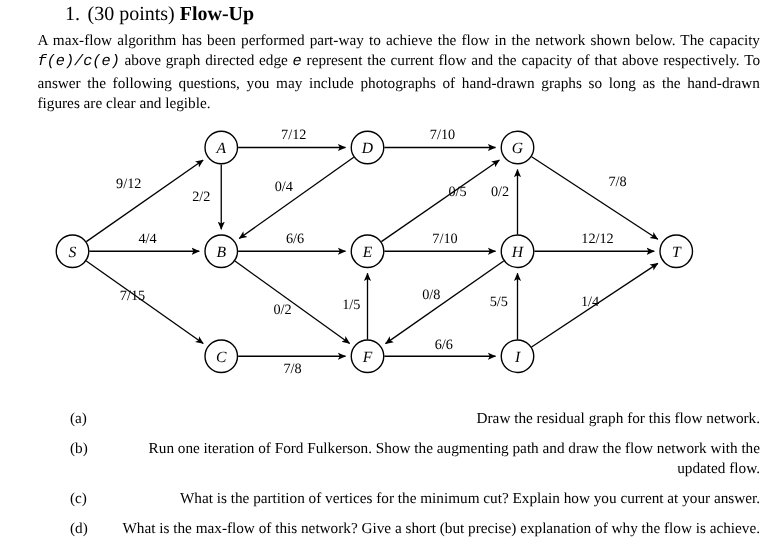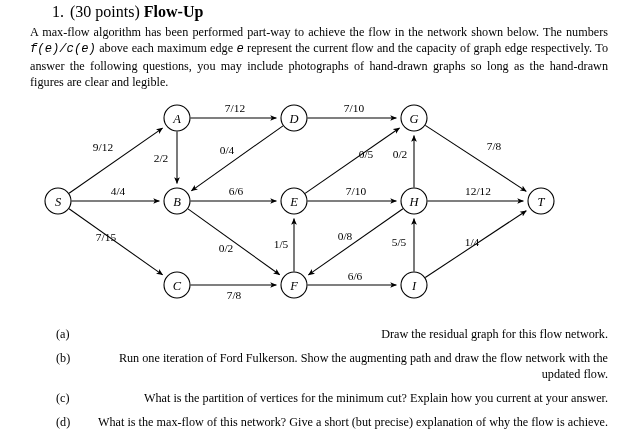--- a/index.html
+++ b/index.html
@@ -115,21 +115,21 @@
 <body>
 
 <div id="page">
 
   <div class="problem-head">
     <span class="num">1.</span><span class="pts">(30 points)</span> <span class="title">Flow-Up</span>
   </div>
 
   <div class="intro">
     <span>A max-flow algorithm has been performed part-way to achieve the flow in the network shown below. The</span>
-    <span>numbers </span><span class="mathi">f(e)/c(e)</span><span> above each maximum edge </span><span class="mathi">e</span><span> represent the current flow and the capacity of graph edge</span>
+    <span>capacity </span><span class="mathi">f(e)/c(e)</span><span> above graph directed edge </span><span class="mathi">e</span><span> represent the current flow and the capacity of that above</span>
     <span>respectively. To answer the following questions, you may include photographs of hand-drawn graphs so long as</span>
     <span>the hand-drawn figures are clear and legible.</span>
   </div>
 
   <div id="figure">
     <svg id="graph-svg" width="617" height="222" viewBox="0 0 617 222">
       <defs>
         <marker id="arrow" viewBox="0 0 10 10" refX="9.4" refY="5" markerWidth="6.2" markerHeight="6.2" orient="auto-start-reverse">
           <path d="M 0 0.6 L 10 5 L 0 9.4 L 2.4 5 Z" fill="#000000"></path>
         </marker>

